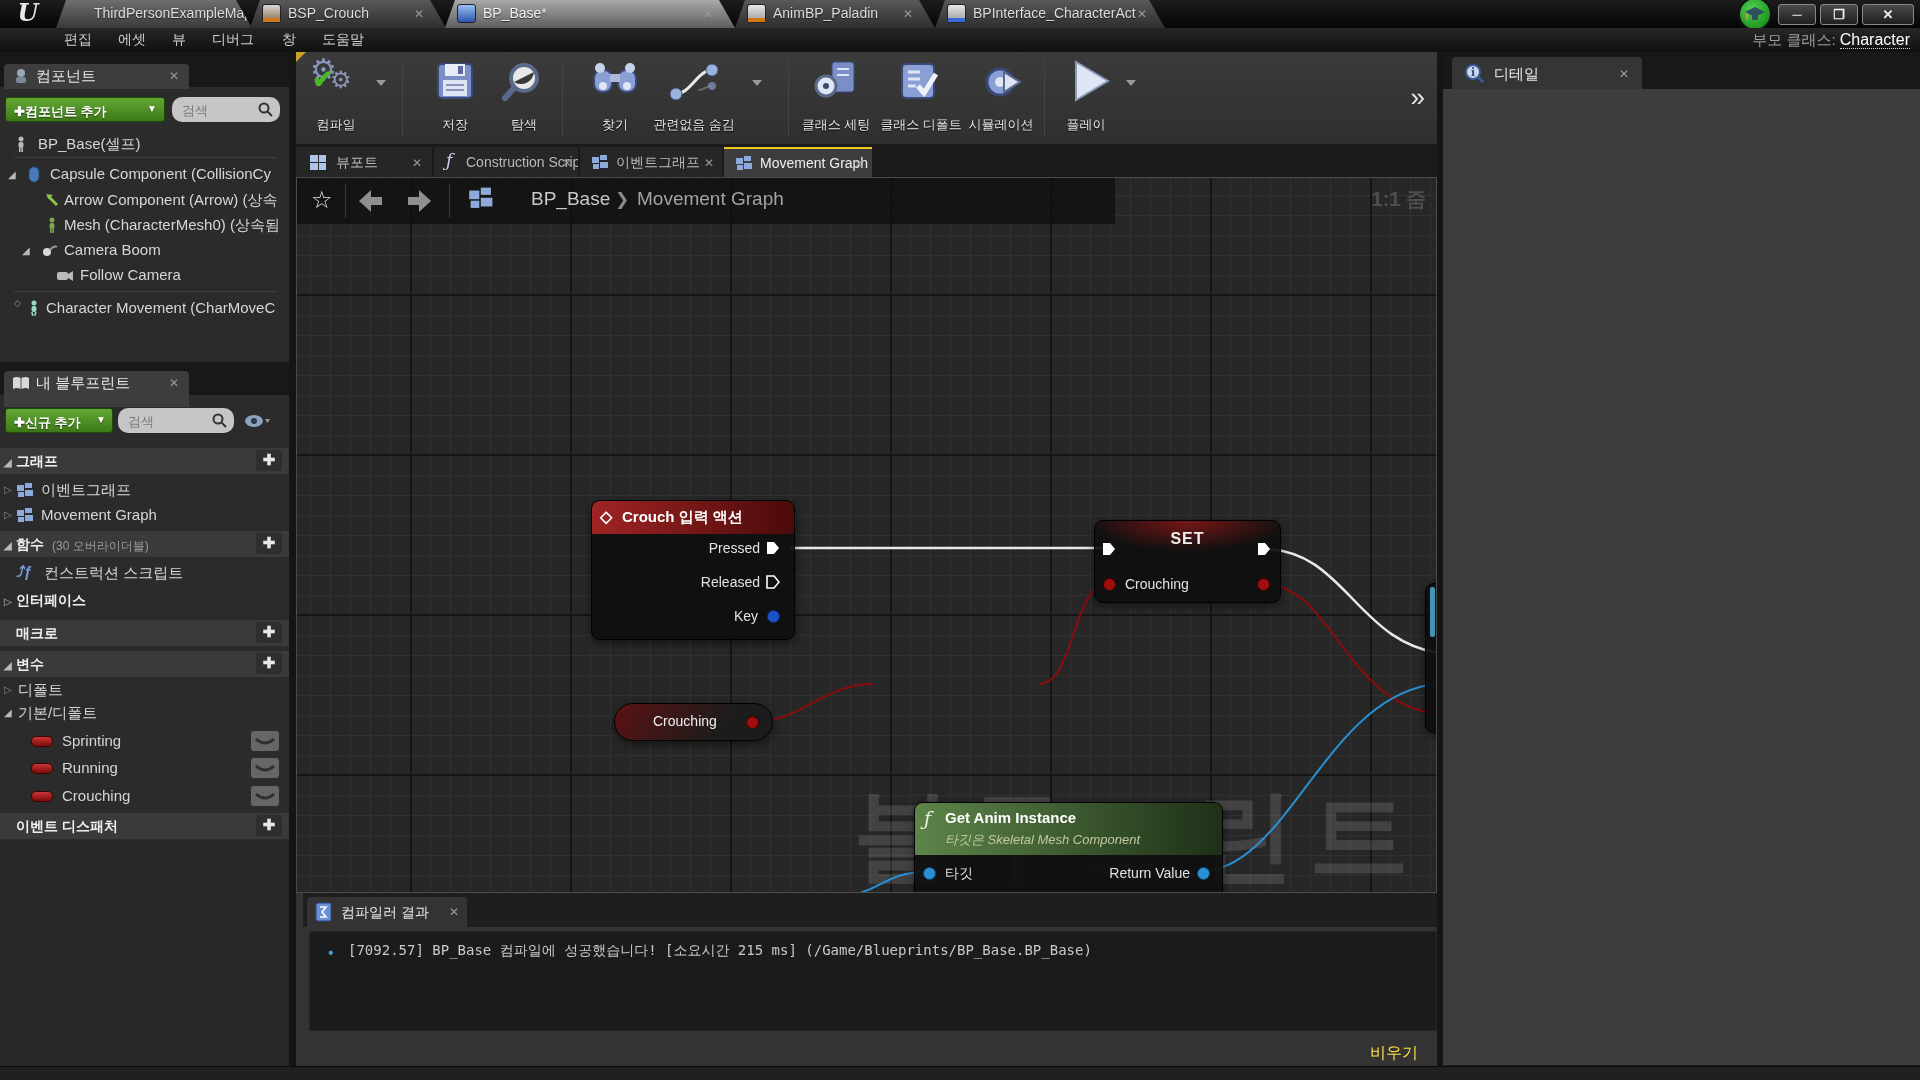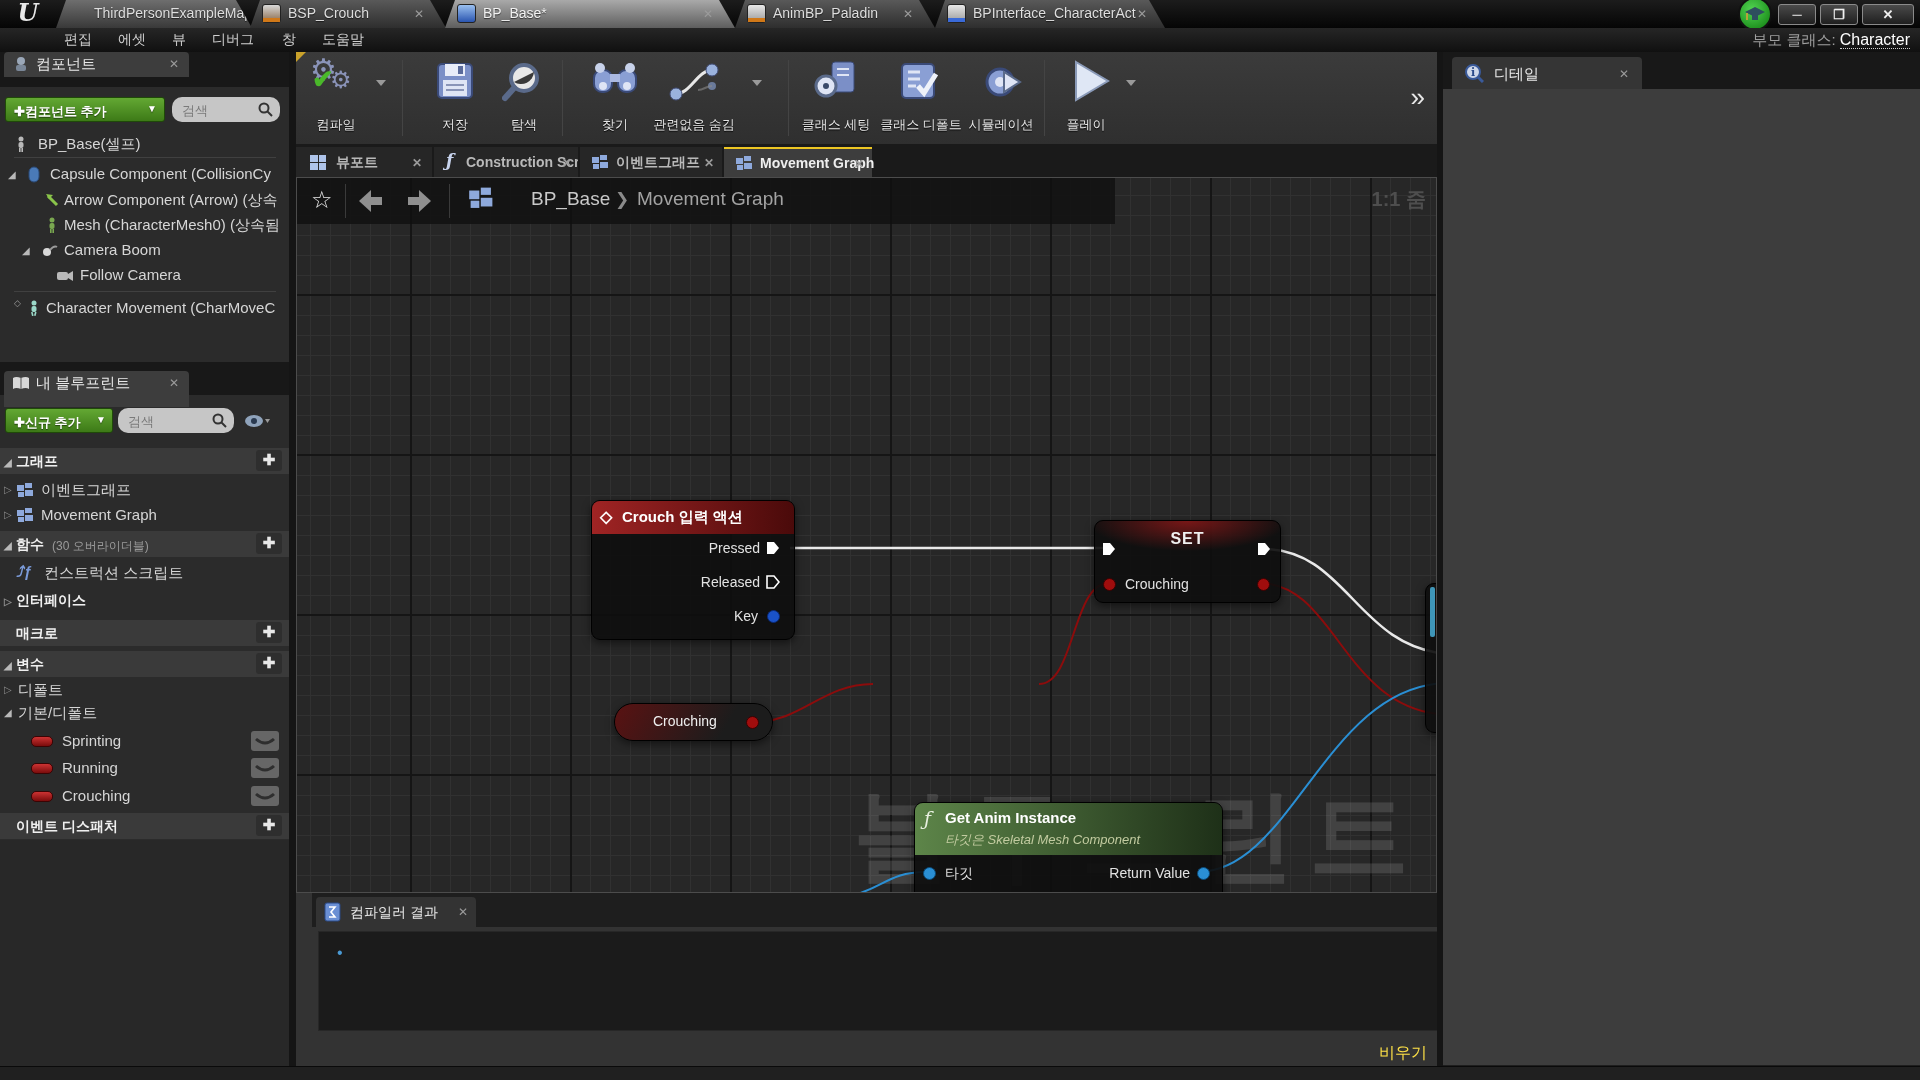--- a/index.html
+++ b/index.html
@@ -37,21 +37,21 @@
 
   .centercol { position:absolute; left:296px; top:52px; width:1141px; height:1028px; background:#333; }
   .toolbar { position:absolute; left:0; top:0; width:1141px; height:92px; background:linear-gradient(#3b3b3b,#2f2f2f); }
   .toollabel { position:absolute; color:#e5e5e5; font-size:13px; text-shadow:0 1px 1px #000; white-space:nowrap; transform:translateX(-50%); }
   .toolsep { position:absolute; top:8px; width:1px; height:76px; background:#222; border-right:1px solid #444; }
   .ddarrow { position:absolute; width:0; height:0; border-left:5px solid transparent; border-right:5px solid transparent; border-top:6px solid #9a9a9a; }
   .corner { position:absolute; left:0; top:0; width:0; height:0; border-top:10px solid #caa22b; border-right:10px solid transparent; }
 
   .doctabs { position:absolute; left:0; top:92px; width:1141px; height:33px; background:#1a1a1a; }
   .doctab { position:absolute; top:3px; height:30px; background:#262626; color:#b9b9b9; font-size:14px; }
-  .doctab span { white-space:nowrap;font-weight:bold; }
+  .doctab span { white-space:nowrap; }
   .doctab.active { background:#3d3d3d; border-top:2px solid #edc623; color:#efefef; }
   .gicon { position:relative; display:inline-block; width:17px; height:15px; }
   .gicon i { position:absolute; background:#8ea9dc; }
 
   .graph { position:absolute; left:0; top:125px; width:1141px; height:716px; border:1px solid #4c4c4c; overflow:hidden;
     background-color:#272727;
     background-image:
       linear-gradient(90deg,#151515 2px,transparent 2px),
       linear-gradient(0deg,#151515 2px,transparent 2px),
       linear-gradient(90deg,#313131 1px,transparent 1px),
@@ -61,21 +61,21 @@
   .crumb { position:absolute; left:0; top:0; height:46px; background:rgba(16,16,16,.82); }
   .crumbtxt { color:#c9c9c9; font-size:19px; }
   .watermark { position:absolute; color:rgba(255,255,255,.13); font-weight:bold; font-size:100px; letter-spacing:14px; white-space:nowrap; }
   .node { position:absolute; background:rgba(14,14,14,.92); border:1px solid #000; border-radius:9px; box-shadow:0 3px 8px rgba(0,0,0,.5); }
   .nodehead { position:absolute; left:0; top:0; width:100%; border-radius:8px 8px 0 0; }
   .pinlbl { position:absolute; color:#e2e2e2; font-size:14px; white-space:nowrap; }
   .pill { position:absolute; border-radius:20px; border:1px solid #000; box-shadow:0 3px 8px rgba(0,0,0,.5); }
   .dotpin { position:absolute; width:13px; height:13px; border-radius:50%; }
   .zoomtxt { position:absolute; right:10px; top:8px; color:#4e4e4e; font-size:20px; font-weight:bold; }
 
-  .compiler { position:absolute; left:16px; top:841px; width:1141px; height:187px; background:#333; }
+  .compiler { position:absolute; left:7px; top:841px; width:1141px; height:187px; background:#333; }
   .comp-tabstrip { position:absolute; left:0; top:0; width:1141px; height:34px; background:#1e1e1e; }
   .logbox { position:absolute; left:6px; top:38px; width:1128px; height:100px; background:#1b1b1b; border:1px solid #272727; }
   .logline { position:absolute; left:16px; top:10px; color:#c9c9c9; font-size:14px; font-family:"DejaVu Sans Mono",monospace; white-space:pre; }
   .clearbtn { position:absolute; right:26px; top:150px; color:#fde047; font-size:16px; }
 
   .rightcol { position:absolute; left:1443px; top:52px; width:477px; height:1028px; background:#1e1e1e; }
   .rightbody { position:absolute; left:0; top:37px; width:477px; height:976px; background:#3d3d3d; }
   .divider-v { position:absolute; top:52px; width:7px; height:1028px; background:#151515; }
   .bottomstrip { position:absolute; left:0; top:1066px; width:1920px; height:14px; background:#202020; border-top:1px solid #0a0a0a; }
 </style>
@@ -133,21 +133,21 @@
     <span class="menuitem" style="left:118px;">에셋</span>
     <span class="menuitem" style="left:172px;">뷰</span>
     <span class="menuitem" style="left:212px;">디버그</span>
     <span class="menuitem" style="left:282px;">창</span>
     <span class="menuitem" style="left:322px;">도움말</span>
     <span class="parentclass"><span>부모 클래스:</span> <b>Character</b></span>
   </div>
 
   <div class="leftcol">
     <div class="paneltabstrip" style="left:0;top:0;width:289px;height:35px;">
-      <div class="paneltab" style="left:4px;top:0;width:185px;height:25px;">
+      <div class="paneltab" style="left:4px;top:12px;width:185px;height:25px;">
         <svg width="16" height="16" style="position:absolute;left:9px;top:4px;">
             <circle cx="8" cy="5" r="4" fill="#9aa7b8"></circle>
             <rect x="3" y="9" width="10" height="6" rx="2" fill="#7a8798"></rect>
           </svg>
         <span style="position:absolute;left:32px;top:3px;">컴포넌트</span>
         <span class="tabx" style="right:10px;top:6px;">✕</span>
       </div>
     </div>
     <div class="greenbtn" style="left:5px;top:45px;width:160px;height:25px;">
       <span style="position:absolute;left:8px;top:5px;">✚컴포넌트 추가</span>
@@ -560,20 +560,21 @@
           <svg width="18" height="20" style="position:absolute;left:8px;top:5px;">
               <rect x="1" y="1" width="15" height="18" rx="2" fill="#6a8fd4" stroke="#2a4a88"></rect>
               <path d="M5 5 L11 5 L7 10 L11 15 L5 15" stroke="#fff" stroke-width="1.6" fill="none"></path>
             </svg>
           <span style="position:absolute;left:34px;top:7px;">컴파일러 결과</span>
           <span class="tabx" style="right:8px;top:9px;">✕</span>
         </div>
       </div>
       <div class="logbox">
         <span style="position:absolute;left:18px;top:12px;color:#4a9ad4;font-size:16px;">•</span>
+        <span class="logline" style="left:38px;">[7092.57] BP_Base 컴파일에 성공했습니다! [소요시간 215 ms] (/Game/Blueprints/BP_Base.BP_Base)</span>
       </div>
       <div class="clearbtn">비우기</div>
     </div>
   </div>
 
   <div class="divider-v" style="left:289px;"></div>
   <div class="divider-v" style="left:1437px;"></div>
   <div class="rightcol">
     <div class="paneltabstrip" style="left:0;top:0;width:477px;height:37px;">
       <div class="paneltab" style="left:9px;top:5px;width:190px;height:32px;background:#353535;">

